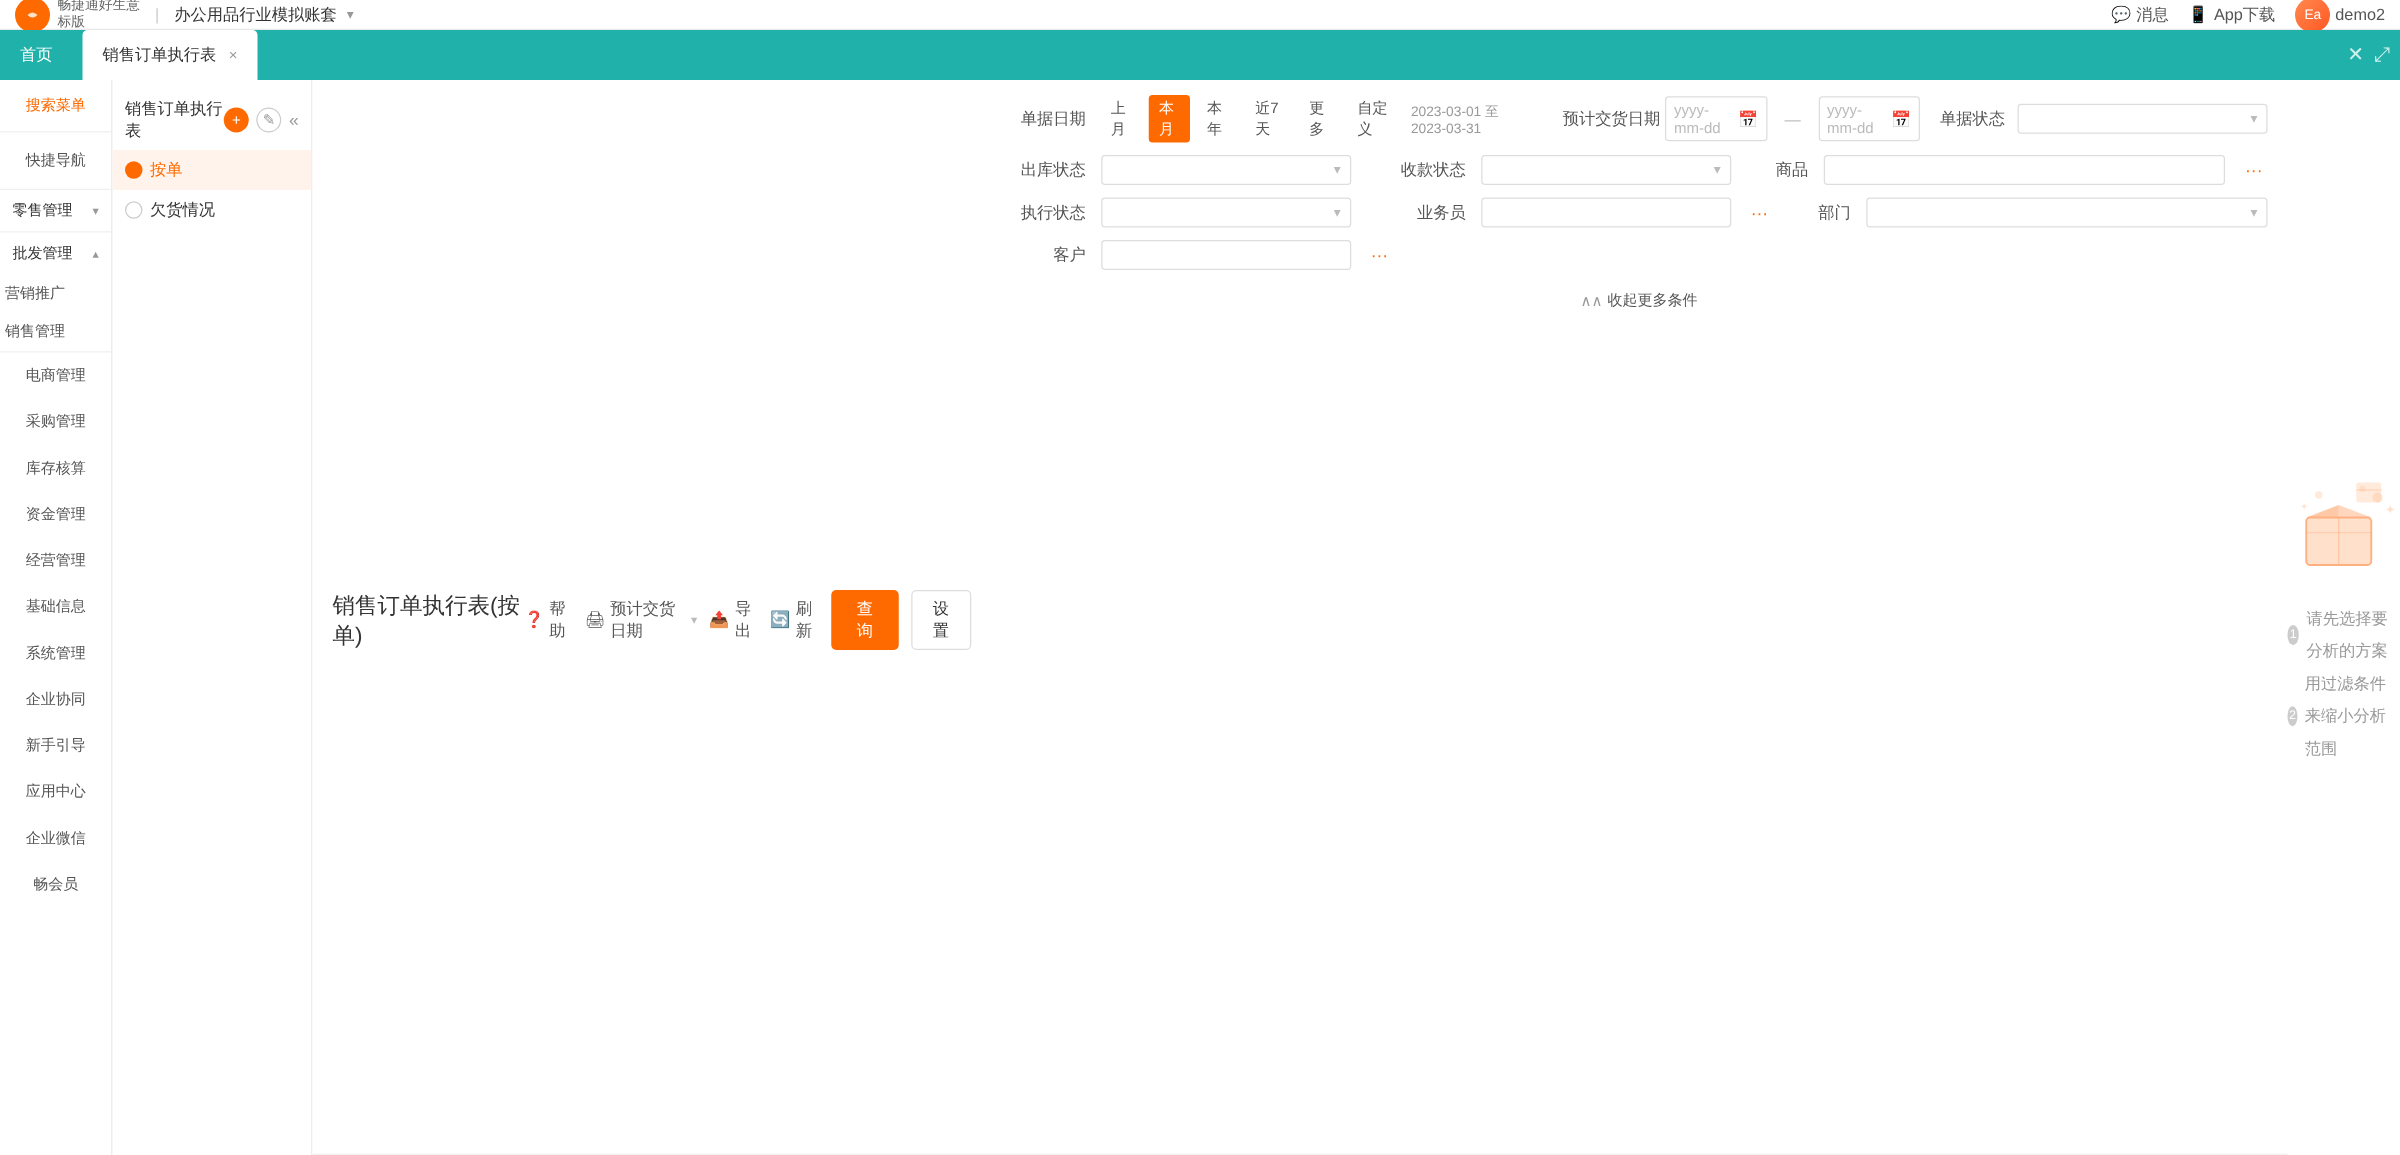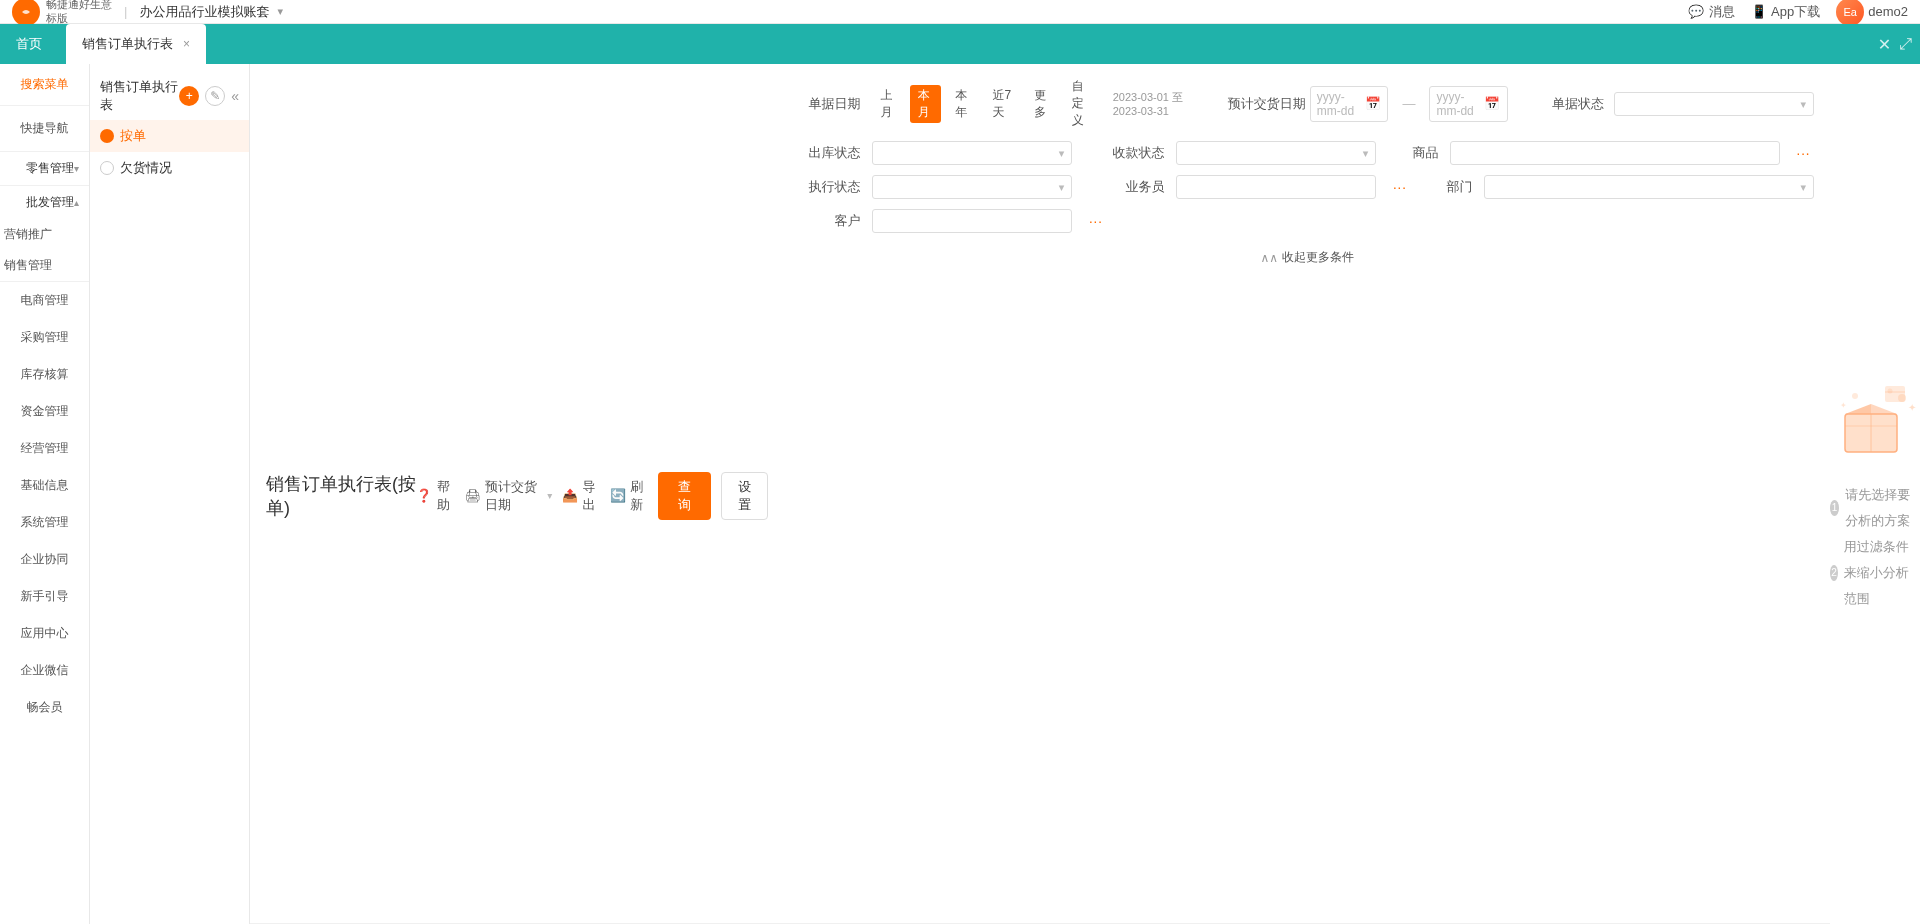--- a/index.html
+++ b/index.html
@@ -155,21 +155,21 @@
       font-size: 12px;
       color: #555;
       cursor: pointer;
     }
     .sidebar-section {
       border-bottom: 1px solid #f0f0f0;
     }
     .sidebar-section-header {
       display: flex;
       align-items: center;
-      justify-content: flex-end;
+      justify-content: space-between;
       padding: 8px 10px;
       font-size: 12px;
       color: #333;
       cursor: pointer;
     }
     .sidebar-section-header .arrow { font-size: 10px; color: #999; }
     .sidebar-sub-item {
       padding: 7px 10px 7px 4px;
       font-size: 12px;
       color: #555;
@@ -609,21 +609,21 @@
             <span class="filter-label" style="margin-left:20px;min-width:70px;">预计交货日期</span>
             <div class="date-input-wrap">
               <span style="color:#bbb;font-size:12px;">yyyy-mm-dd</span>
               <span class="cal-icon">📅</span>
             </div>
             <span class="date-range-sep">—</span>
             <div class="date-input-wrap">
               <span style="color:#bbb;font-size:12px;">yyyy-mm-dd</span>
               <span class="cal-icon">📅</span>
             </div>
-            <span class="filter-label" style="margin-left:32px;min-width:50px;">单据状态</span>
+            <span class="filter-label" style="margin-left:4px;min-width:50px;">单据状态</span>
             <div class="filter-select-wrap" style="flex:1;">
               <select class="filter-select" style="width:100%;color:#bbb;">
                 <option value=""></option>
               </select>
             </div>
           </div>
 
           <div class="filter-row">
             <span class="filter-label">出库状态</span>
             <div class="filter-select-wrap">

